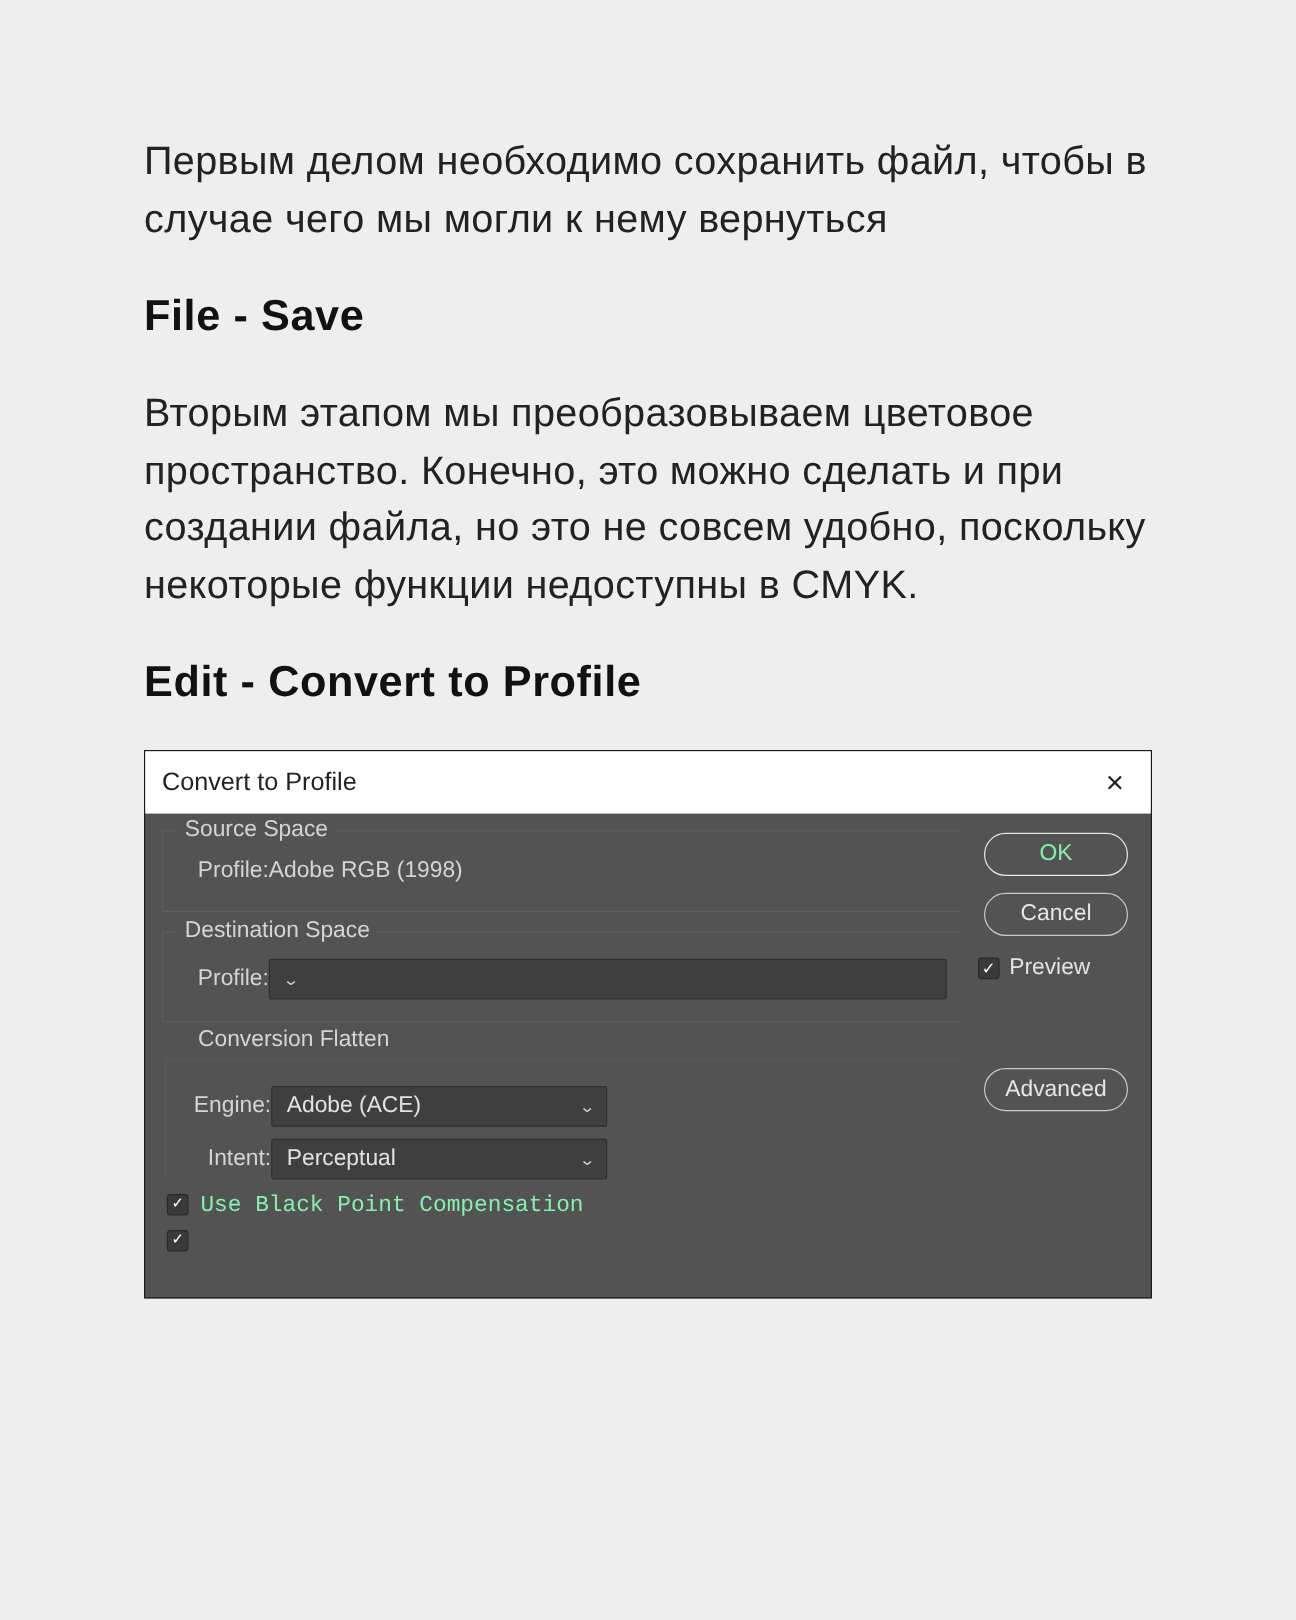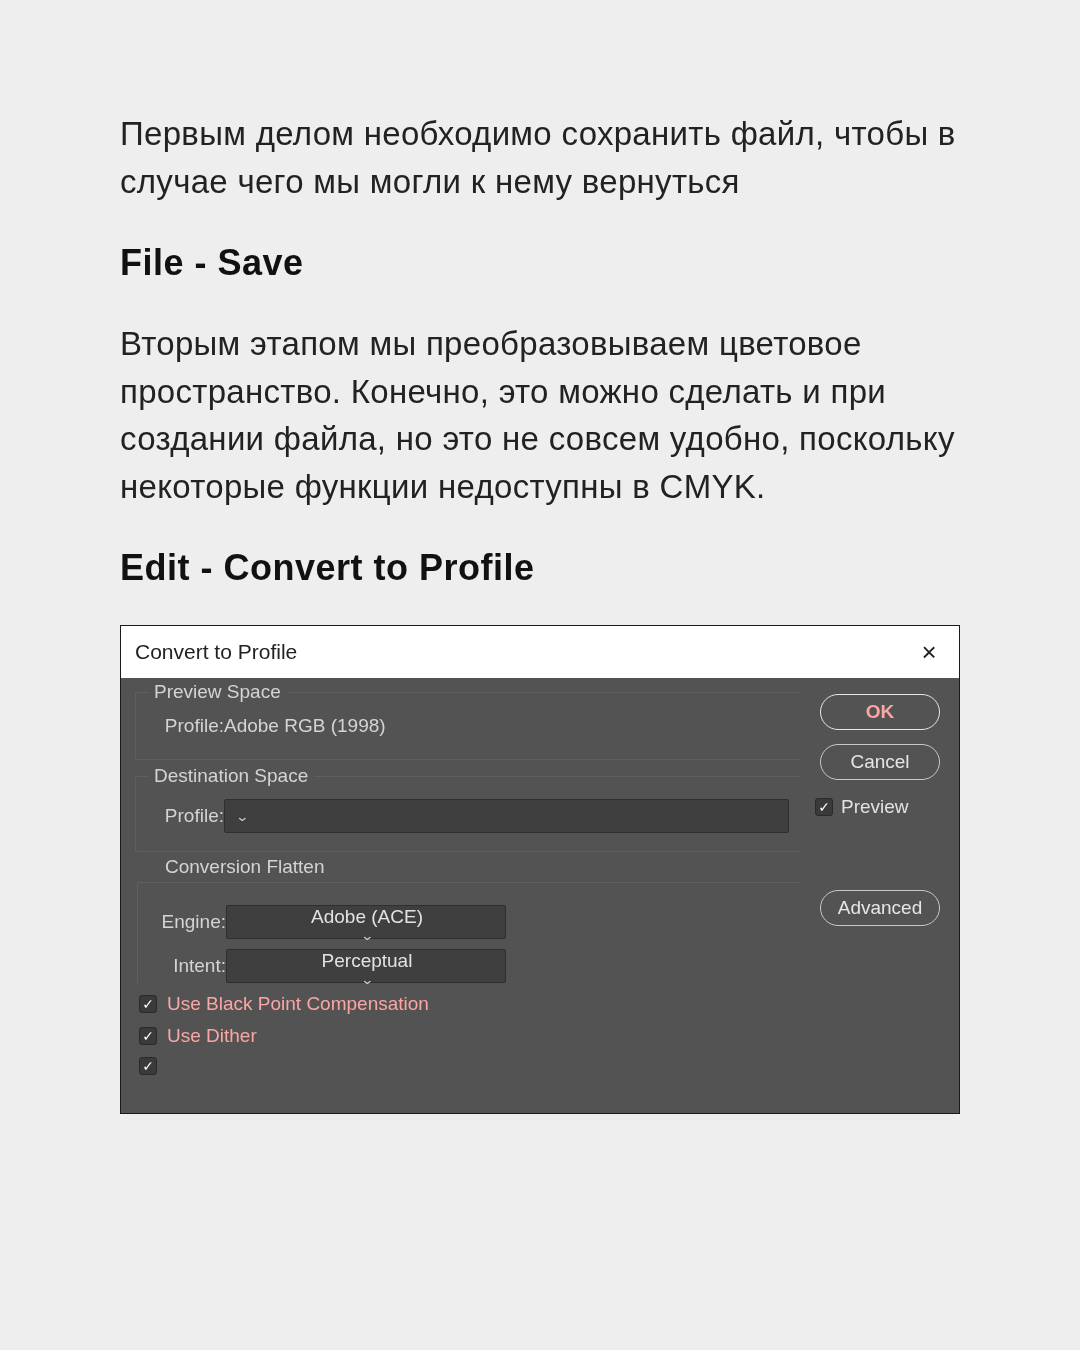--- a/index.html
+++ b/index.html
@@ -105,28 +105,29 @@
     padding: 0 10px 0 12px;
     font-size: 19px;
     border-radius: 2px;
   }
   .select .chev {
     font-size: 13px;
     color: #cfcfcf;
     transform: scaleX(1.3);
   }
   .select.wide { flex: 1; }
-  .select.med { width: 280px; flex-direction: column; }
+  .select.med { width: 280px; }
   .checkbox-row {
     display: flex;
     align-items: center;
     gap: 10px;
     font-size: 19px;
-    color: #fca5a5;
+    color: #86efac;
     margin: 10px 0 6px 2px;
+    font-family: Liberation Mono, monospace;
   }
   .cb {
     width: 18px; height: 18px;
     background: #3a3a3a;
     border: 1px solid #2a2a2a;
     border-radius: 3px;
     display: flex; align-items: center; justify-content: center;
     flex: none;
   }
   .cb.checked::after {
@@ -143,22 +144,21 @@
     background: transparent;
     color: #e6e6e6;
     font-size: 19px;
     display: flex;
     align-items: center;
     justify-content: center;
     margin-bottom: 14px;
   }
   .btn.primary {
     border-color: #e6e6e6;
-    color: #fca5a5;
-    font-weight: bold;
+    color: #86efac;
   }
   .right-checkbox {
     display: flex;
     align-items: center;
     gap: 8px;
     font-size: 19px;
     color: #e2e2e2;
     margin: 2px 0 72px 0;
     align-self: flex-start;
   }
@@ -174,21 +174,21 @@
 
   <div class="dialog">
     <div class="titlebar">
       <span class="title">Convert to Profile</span>
       <span class="close-x">×</span>
     </div>
     <div class="dlg-body">
       <div class="left-col">
 
         <div class="group" style="padding-bottom:18px;">
-          <div class="group-title">Preview Space</div>
+          <div class="group-title">Source Space</div>
           <div class="row">
             <span class="lbl">Profile:</span>
             <span class="val">Adobe RGB (1998)</span>
           </div>
         </div>
 
         <div class="group">
           <div class="group-title">Destination Space</div>
           <div class="row">
             <span class="lbl">Profile:</span>
@@ -215,24 +215,20 @@
                 <span class="chev">⌄</span>
               </div>
             </div>
           </div>
           <div class="checkbox-row">
             <span class="cb checked"></span>
             <span>Use Black Point Compensation</span>
           </div>
           <div class="checkbox-row">
             <span class="cb checked"></span>
-            <span>Use Dither</span>
-          </div>
-          <div class="checkbox-row">
-            <span class="cb checked"></span>
           </div>
         </div>
 
       </div>
 
       <div class="right-col">
         <div class="btn primary">OK</div>
         <div class="btn">Cancel</div>
         <div class="right-checkbox">
           <span class="cb checked"></span>

